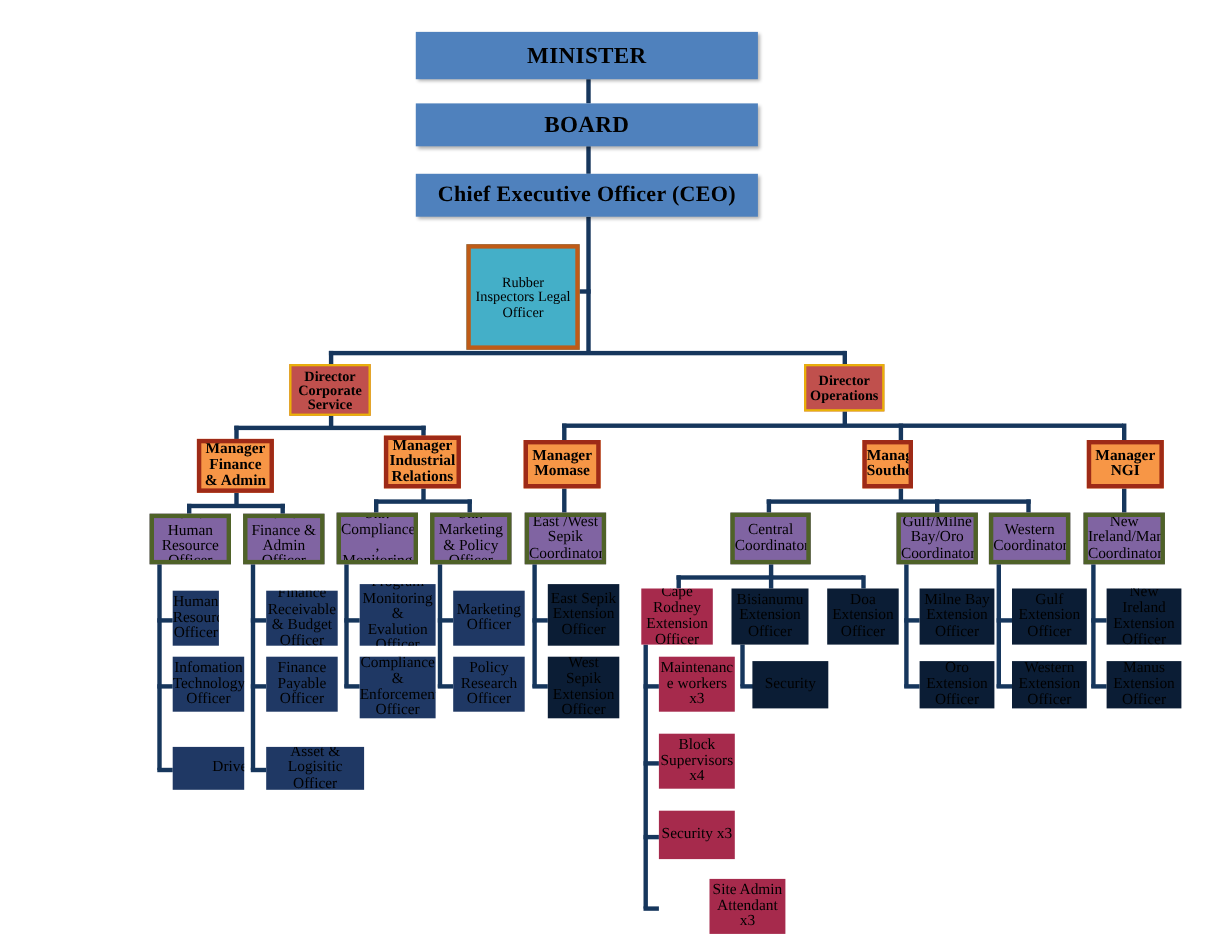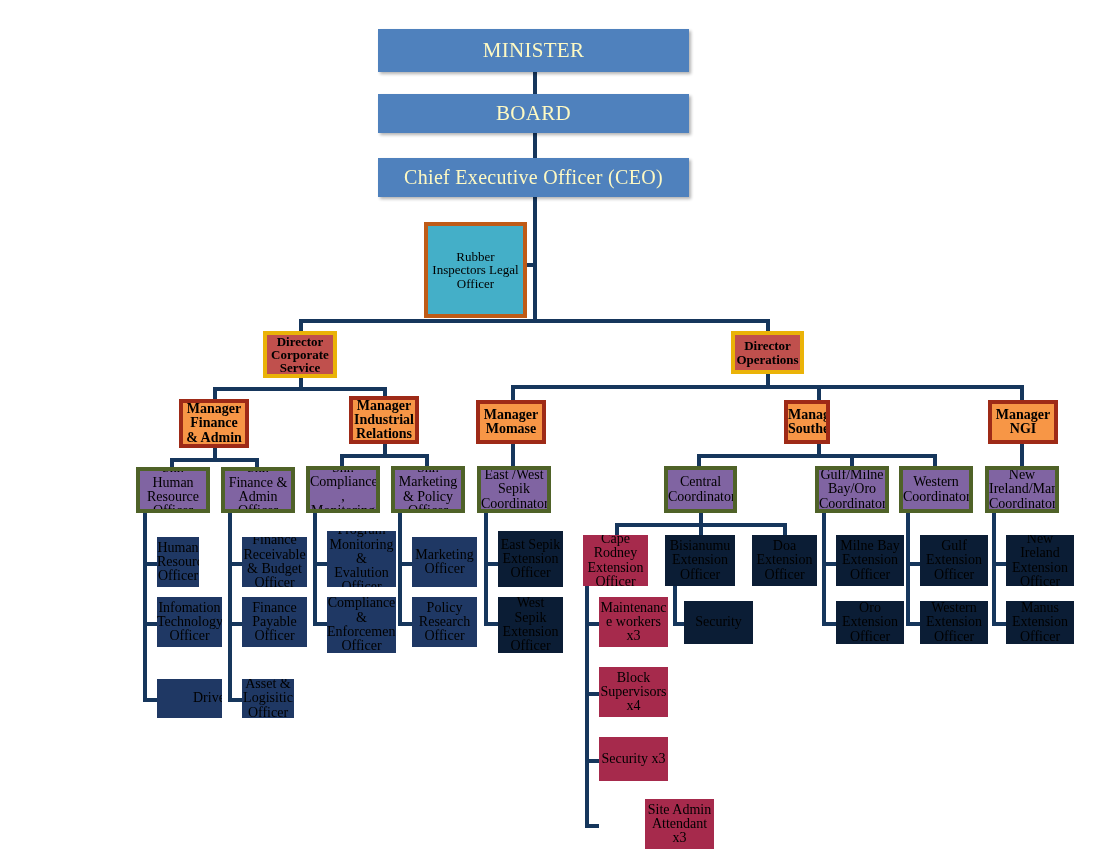--- a/index.html
+++ b/index.html
@@ -12,29 +12,29 @@
   .ln.v{width:4px;}
   .ln.h{height:4px;}
 
   
   .node{position:absolute;box-sizing:border-box;display:flex;align-items:center;
         justify-content:center;text-align:center;color:#000000;
         line-height:1.02;overflow:hidden;}
   .node span{display:block;width:100%;padding:0 1px;}
 
   
-  .top{background:#4F81BD;border:none;color:#fef9c3;font-weight:normal;
+  .top{background:#4F81BD;border:none;color:#000000;font-weight:bold;
        box-shadow:2px 2px 3px rgba(0,0,0,.30);font-size:21px;letter-spacing:.3px;}
   .top.ceo{font-size:20px;}
 
   
   .teal{background:#44AFC8;border:4px solid #BF5B17;font-size:13px;}
 
   
-  .director{background:#C0504D;border:4px solid #eab308;font-weight:bold;font-size:13px;}
+  .director{background:#C0504D;border:2px solid #eab308;font-weight:bold;font-size:13px;}
 
   
   .manager{background:#F79646;border:4px solid #9E2A17;font-weight:bold;font-size:14px;}
 
   
   .purple{background:#8064A2;border:4px solid #4F6228;font-size:14px;}
 
   
   .navy{background:#1F3864;border:none;font-size:14px;}
   .darknavy{background:#0B1D35;border:none;font-size:14px;}
@@ -230,21 +230,21 @@
   </div>
 
   <div class="node navy" style="left:242px;top:537px;width:65px;height:50px;">
     <span>Finance Receivable &amp; Budget Officer</span>
   </div>
 
   <div class="node navy" style="left:242px;top:597px;width:65px;height:50px;">
     <span>Finance Payable Officer</span>
   </div>
 
-  <div class="node navy" style="left:242px;top:679px;width:52px;height:39px;">
+  <div class="node navy" style="left:242px;top:679px;width:89px;height:39px;">
     <span>Asset &amp; Logisitic Officer</span>
   </div>
 
   <div class="node navy" style="left:327px;top:531px;width:69px;height:56px;">
     <span>Program Monitoring &amp; Evalution Officer</span>
   </div>
 
   <div class="node navy" style="left:327px;top:597px;width:69px;height:56px;">
     <span>Compliance &amp; Enforcement Officer</span>
   </div>

